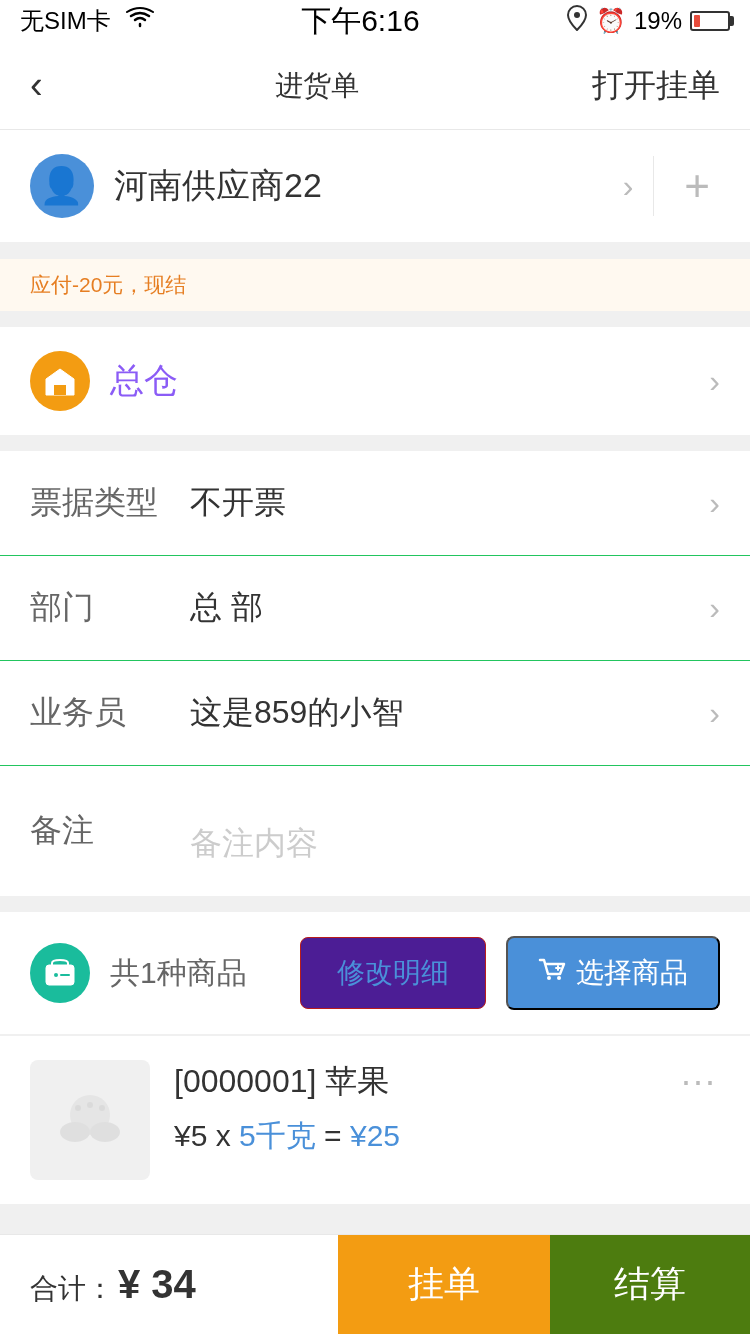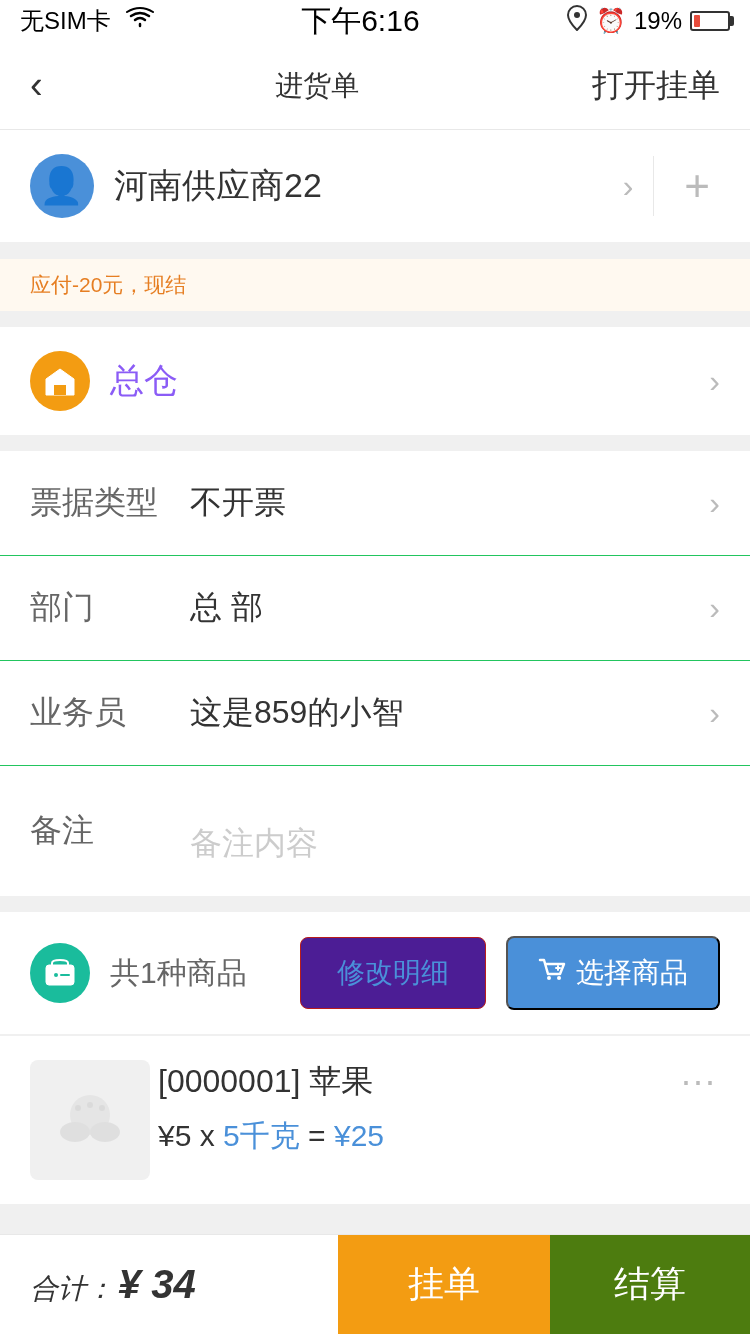--- a/index.html
+++ b/index.html
@@ -178,21 +178,21 @@
       gap: 10px;
     }
 
     
     .product-item {
       background: #fff;
       display: flex;
       padding: 24px 30px;
       align-items: flex-start;
       margin-bottom: 16px;
-      gap: 8px;
+      gap: 24px;
     }
     .product-thumb {
       width: 120px; height: 120px;
       background: #f0f0f0;
       border-radius: 8px;
       display: flex; align-items: center; justify-content: center;
       flex-shrink: 0;
       overflow: hidden;
     }
     .product-thumb svg { width: 80px; height: 80px; opacity: 0.3; }
@@ -210,21 +210,20 @@
       display: flex;
       align-items: center;
       background: #fff;
       border-top: 1px solid #e8e8e8;
     }
     .total-section {
       flex: 1;
       padding: 0 30px;
       display: flex;
       flex-direction: row;
-      font-style: italic;
     }
     .btn-hang {
       width: 212px;
       height: 100px;
       background: #f39c12;
       color: #fff;
       font-size: 36px;
       display: flex; align-items: center; justify-content: center;
       cursor: pointer;
       border: none;

